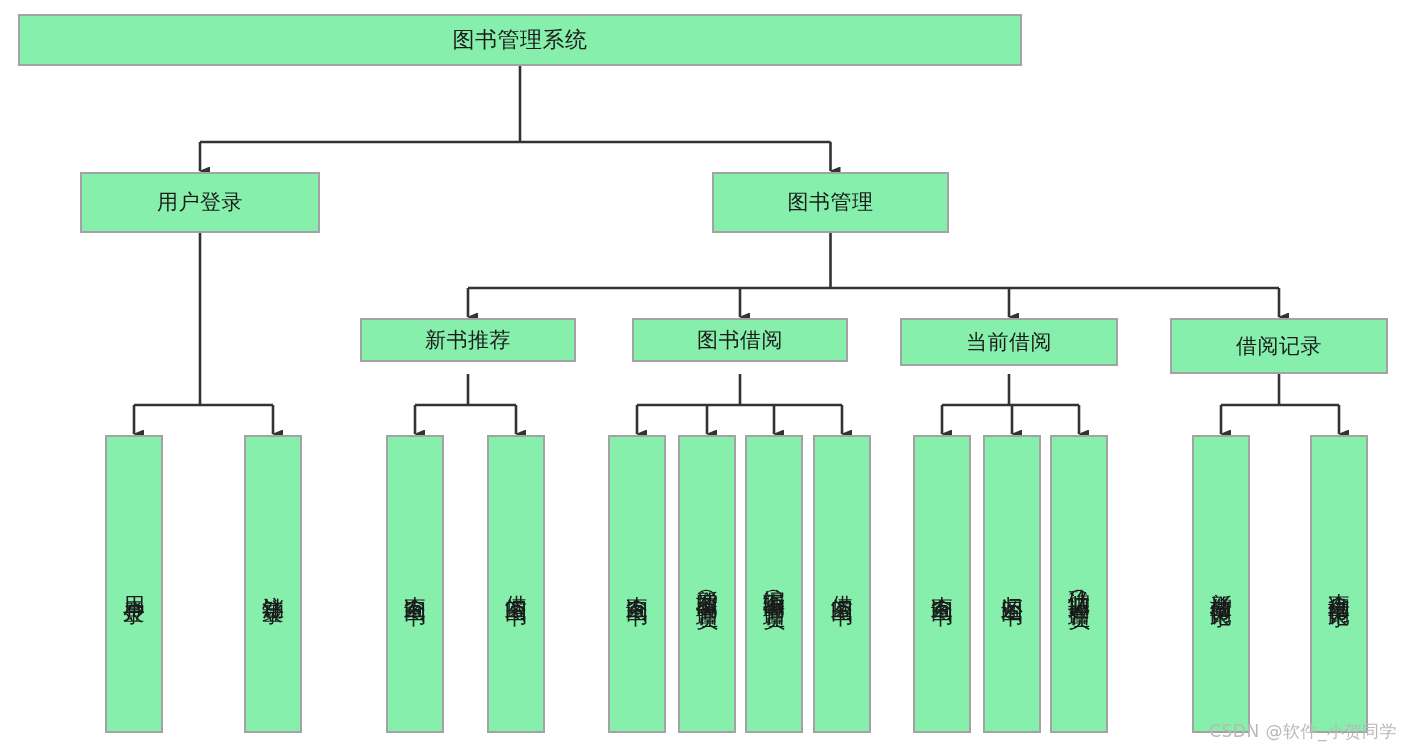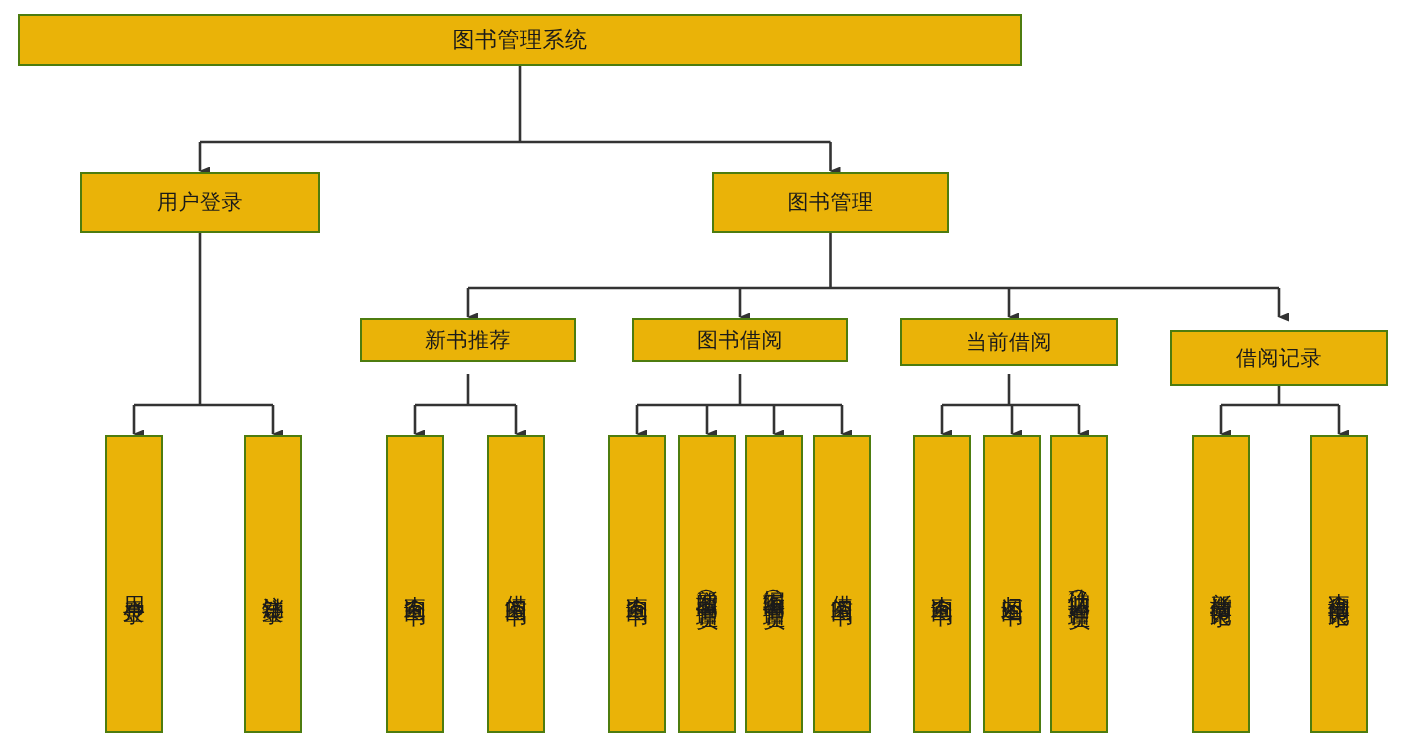--- a/index.html
+++ b/index.html
@@ -20,22 +20,22 @@
   #svg-layer {
     position: absolute;
     left: 0;
     top: 0;
     width: 1405px;
     height: 747px;
   }
   .node {
     position: absolute;
     box-sizing: border-box;
-    border: 2px solid #4d7c0f;
-    background: #eab308;
+    border: 2px solid #a3a3a3;
+    background: #86efac;
     display: flex;
     align-items: center;
     justify-content: center;
     text-align: center;
     color: #1a1a1a;
     z-index: 2;
   }
   .node .lbl {
     display: block;
     line-height: 1.18;
@@ -131,21 +131,21 @@
       </div>
       <div class="node horiz" style="left: 360px; top: 318px; width: 216px; height: 44px;">
         <span class="lbl">新书推荐</span>
       </div>
       <div class="node horiz" style="left: 632px; top: 318px; width: 216px; height: 44px;">
         <span class="lbl">图书借阅</span>
       </div>
       <div class="node horiz" style="left: 900px; top: 318px; width: 218px; height: 48px;">
         <span class="lbl">当前借阅</span>
       </div>
-      <div class="node horiz" style="left: 1170px; top: 330px; width: 218px; height: 56px; text-align: center;">
+      <div class="node horiz" style="left: 1170px; top: 318px; width: 218px; height: 56px; text-align: center;">
         <span class="lbl">借阅记录</span>
       </div>
       <div class="node vert" style="left: 105px; top: 435px; width: 58px; height: 298px;">
         <span class="lbl">用户登录</span>
       </div>
       <div class="node vert" style="left: 244px; top: 435px; width: 58px; height: 298px;">
         <span class="lbl">注销登录</span>
       </div>
       <div class="node vert" style="left: 386px; top: 435px; width: 58px; height: 298px;">
         <span class="lbl">查询图书</span>
@@ -175,13 +175,14 @@
         <span class="lbl">确认归还（管理员）</span>
       </div>
       <div class="node vert" style="left: 1192px; top: 435px; width: 58px; height: 298px;">
         <span class="lbl">新增借阅记录</span>
       </div>
       <div class="node vert" style="left: 1310px; top: 435px; width: 58px; height: 298px;">
         <span class="lbl">查询借阅记录</span>
       </div>
     </div>
 
+  <div class="watermark">CSDN @软件_小贺同学</div>
 </div>
 
 </body></html>

